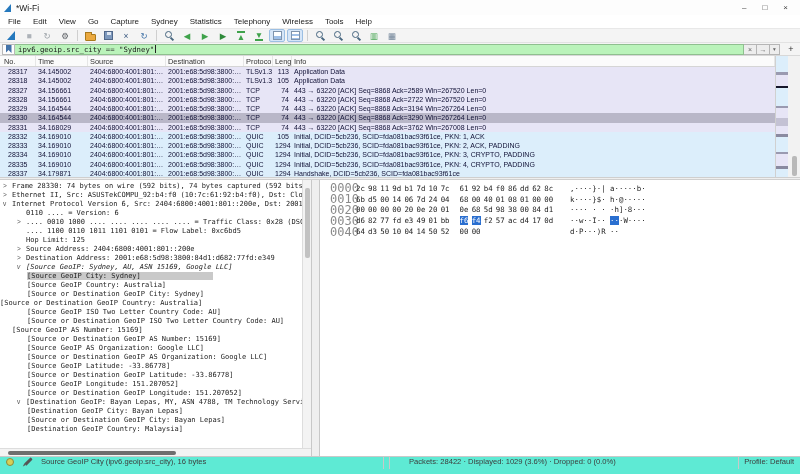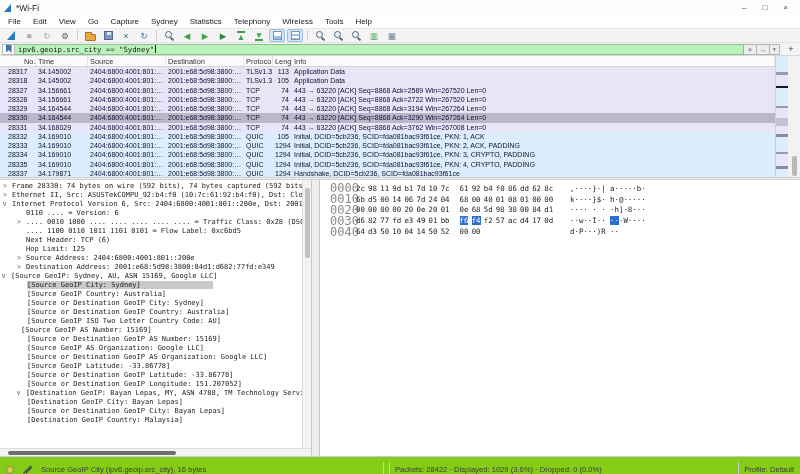--- a/index.html
+++ b/index.html
@@ -40,21 +40,21 @@
   .filterinput{flex:1;height:11px;background:#baf3ba;border:1px solid #8fbf8f;border-left:none;display:flex;align-items:center;padding-left:3px;overflow:hidden;}
   .filterinput .ftext{font-family:"DejaVu Sans Mono",monospace;font-size:7.3px;color:#1a1a1a;white-space:pre;}
   .caret{width:1px;height:8px;background:#222;margin-left:1px;}
   .fbtn{width:13px;height:11px;background:#ededed;border:1px solid #b5b5b5;border-left:none;display:flex;align-items:center;justify-content:center;font-size:7px;color:#666;}
   .fbtn.narrow{width:10px;font-size:5.5px;}
   .plusbtn{width:14px;text-align:center;font-size:9px;color:#333;margin-left:4px;}
   
   .packetlist{height:122px;position:relative;background:#fff;border-top:1px solid #d8d8d8;flex:0 0 auto;overflow:hidden;}
   .plheader{display:grid;grid-template-columns:36px 52px 78px 78px 29px 19px 1fr;height:11px;background:#fbfbfb;border-bottom:1px solid #d5d5d5;margin-right:25px;}
   .plheader span{font-size:7.4px;color:#333;line-height:11px;overflow:hidden;white-space:nowrap;border-right:1px solid #e6e6e6;padding-left:2px;}
-  .plheader span:first-child{padding-left:24px;}
+  .plheader span:first-child{padding-left:4px;}
   .prow{display:grid;grid-template-columns:36px 52px 78px 78px 29px 19px 1fr;height:9.25px;}
   .prow span{font-size:7px;line-height:9.4px;white-space:nowrap;overflow:hidden;color:#101035;padding-left:2px;}
   .prow span:first-child{padding-left:8px;}
   .prow .len{text-align:right;padding-right:3px;}
   .prow.lav{background:#e7e5f6;}
   .prow.blue{background:#dceefb;}
   .prow.selrow{background:#b9b7c8;}
   .plrows{margin-right:25px;}
   .minimap{position:absolute;top:0;right:12px;width:13px;height:100%;border-left:1px solid #d0d0d0;
     background:linear-gradient(to bottom,#dceefb 0 16px,#9a9ab0 16px 19px,#e7e5f6 19px 30px,#15152a 30px 32px,
@@ -79,28 +79,28 @@
   .hexpane{flex:1;background:#fff;border-left:1px solid #c8c8c8;padding:3px 0 0 10px;overflow:hidden;font-family:"DejaVu Sans Mono",monospace;}
   .hexrow{display:flex;height:10.8px;align-items:center;}
   .hexrow .off{width:26px;font-size:12px;color:#8a8a8a;flex:0 0 auto;}
   .hexbytes{width:202px;display:flex;flex:0 0 auto;}
   .hexbytes span{font-size:7.4px;color:#222;margin-right:3.2px;}
   .hexbytes span.gap8{margin-right:10px;}
   .hexbytes span.hl,.hexascii span.hl{background:#2a6fd0;color:#fff;}
   .hexascii{margin-left:12px;display:flex;align-items:flex-end;}
   .hexascii span{font-size:7.4px;color:#222;white-space:pre;}
   
-  .statusbar{height:18px;background:#84cc16;border-top:1px solid #c9c9c9;display:flex;align-items:flex-end;padding:0 6px;flex:0 0 auto;}
+  .statusbar{height:18px;background:#5eead4;border-top:1px solid #c9c9c9;display:flex;align-items:flex-start;padding:0 6px;flex:0 0 auto;}
   .dot{width:8px;height:8px;border-radius:50%;background:#d6cf57;border:1px solid #8a8a3a;flex:0 0 auto;}
   .pencil{width:9px;height:3px;background:#555;transform:rotate(-45deg);border-radius:0 1px 1px 0;position:relative;margin:0 8px 0 10px;flex:0 0 auto;}
   .pencil::before{content:"";position:absolute;left:-3px;top:0;border-top:1.5px solid transparent;border-bottom:1.5px solid transparent;border-right:3px solid #555;}
   .statusbar .stext{font-size:7.6px;color:#3c3c3c;white-space:nowrap;overflow:hidden;}
   .statusbar .left{width:372px;flex:0 0 auto;display:flex;align-items:center;}
   .ssep{width:1px;height:12px;background:#c9c9c9;margin:0 5px;flex:0 0 auto;}
-  .statusbar .mid{flex:0 0 auto;margin-left:0;}
+  .statusbar .mid{flex:0 0 auto;margin-left:14px;}
   .statusbar .spacer{flex:1;}
 </style>
 </head>
 <body>
 
 <div class="win">
 
   <div class="titlebar">
     <span class="fin" style="border-left-width:7px;border-bottom-width:8px;"></span>
     <span class="title">*Wi-Fi</span>
@@ -358,70 +358,72 @@
           <div class="dl" style="padding-left: 17px;">
             <span class="exp">&gt;</span>
             <span class="dtext">.... 0010 1000 .... .... .... .... .... = Traffic Class: 0x28 (DSCP: AF11, E</span>
           </div>
           <div class="dl" style="padding-left: 17px;">
             <span class="exp"></span>
             <span class="dtext">.... 1100 0110 1011 1101 0101 = Flow Label: 0xc6bd5</span>
           </div>
           <div class="dl" style="padding-left: 17px;">
             <span class="exp"></span>
-            <span class="dtext">Next Header: TCP (6)</span>
-          </div>
-          <div class="dl" style="padding-left: 17px;">
-            <span class="exp"></span>
             <span class="dtext">Hop Limit: 125</span>
           </div>
           <div class="dl" style="padding-left: 17px;">
             <span class="exp">&gt;</span>
             <span class="dtext">Source Address: 2404:6800:4001:801::200e</span>
           </div>
           <div class="dl" style="padding-left: 17px;">
             <span class="exp">&gt;</span>
             <span class="dtext">Destination Address: 2001:e68:5d98:3800:84d1:d682:77fd:e349</span>
           </div>
-          <div class="dl" style="padding-left: 2px;">
+          <div class="dl" style="padding-left: 17px; font-style: italic;">
             <span class="exp">v</span>
             <span class="dtext">[Source GeoIP: Sydney, AU, ASN 15169, Google LLC]</span>
           </div>
           <div class="dl" style="padding-left: 27px;">
             <span class="dtext selbg">[Source GeoIP City: Sydney]</span>
           </div>
           <div class="dl" style="padding-left: 27px;">
             <span class="dtext">[Source GeoIP Country: Australia]</span>
           </div>
           <div class="dl" style="padding-left: 27px;">
             <span class="dtext">[Source or Destination GeoIP City: Sydney]</span>
           </div>
-          <div class="dl" style="padding-left: 27px;">
+          <div class="dl" style="">
             <span class="dtext">[Source or Destination GeoIP Country: Australia]</span>
           </div>
           <div class="dl" style="padding-left: 27px;">
             <span class="dtext">[Source GeoIP ISO Two Letter Country Code: AU]</span>
           </div>
-          <div class="dl" style="padding-left: 21px;">
+          <div class="dl" style="padding-left: 27px;">
+            <span class="dtext">[Source or Destination GeoIP ISO Two Letter Country Code: AU]</span>
+          </div>
+          <div class="dl" style="padding-left: 12px;">
             <span class="dtext">[Source GeoIP AS Number: 15169]</span>
           </div>
           <div class="dl" style="padding-left: 27px;">
             <span class="dtext">[Source or Destination GeoIP AS Number: 15169]</span>
           </div>
           <div class="dl" style="padding-left: 27px;">
             <span class="dtext">[Source GeoIP AS Organization: Google LLC]</span>
           </div>
           <div class="dl" style="padding-left: 27px;">
             <span class="dtext">[Source or Destination GeoIP AS Organization: Google LLC]</span>
           </div>
           <div class="dl" style="padding-left: 27px;">
             <span class="dtext">[Source GeoIP Latitude: -33.86778]</span>
           </div>
           <div class="dl" style="padding-left: 27px;">
             <span class="dtext">[Source or Destination GeoIP Latitude: -33.86778]</span>
+          </div>
+          <div class="dl" style="padding-left: 27px;">
+            <span class="dtext">[Source GeoIP Longitude: 151.207052]</span>
           </div>
           <div class="dl" style="padding-left: 27px;">
             <span class="dtext">[Source or Destination GeoIP Longitude: 151.207052]</span>
           </div>
           <div class="dl" style="padding-left: 17px;">
             <span class="exp">v</span>
             <span class="dtext">[Destination GeoIP: Bayan Lepas, MY, ASN 4788, TM Technology Services Sdn. B</span>
           </div>
           <div class="dl" style="padding-left: 27px;">
             <span class="dtext">[Destination GeoIP City: Bayan Lepas]</span>

